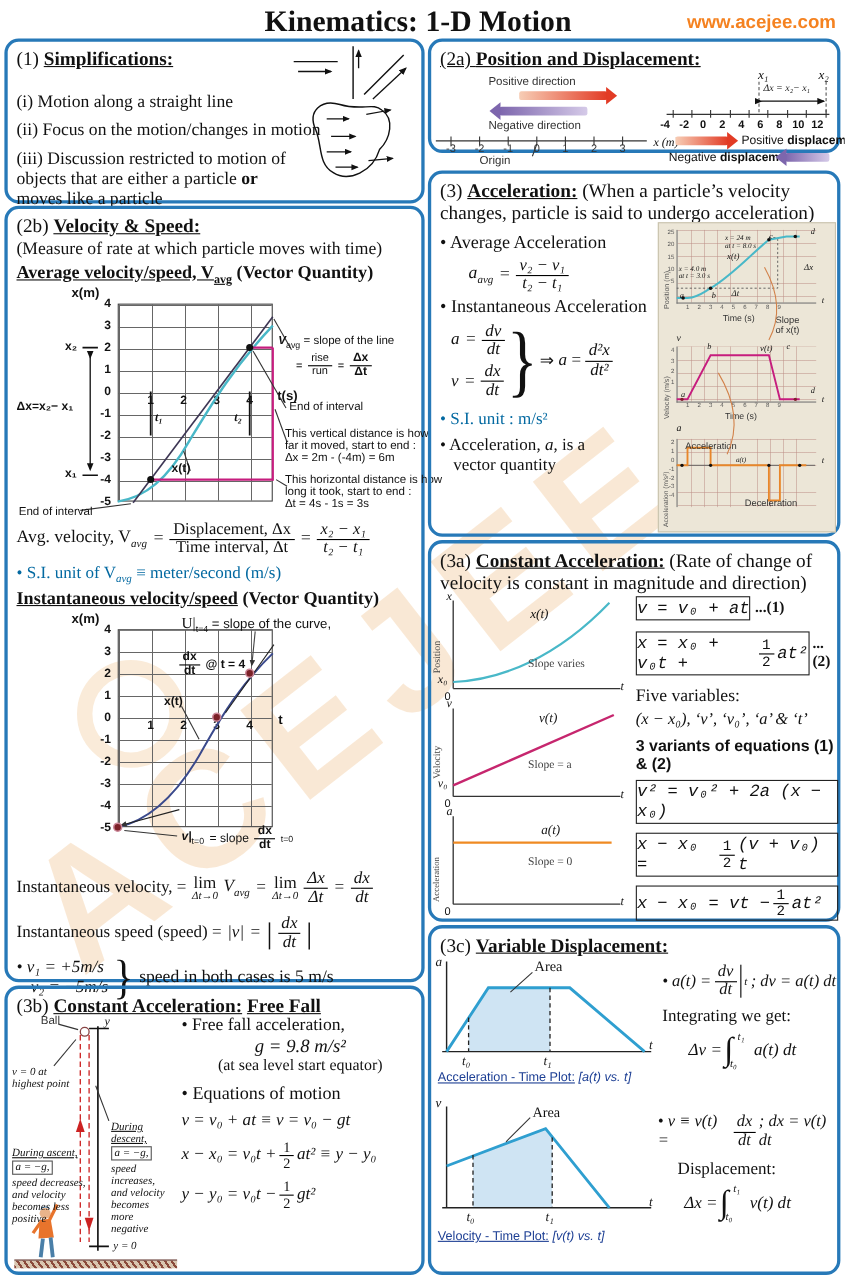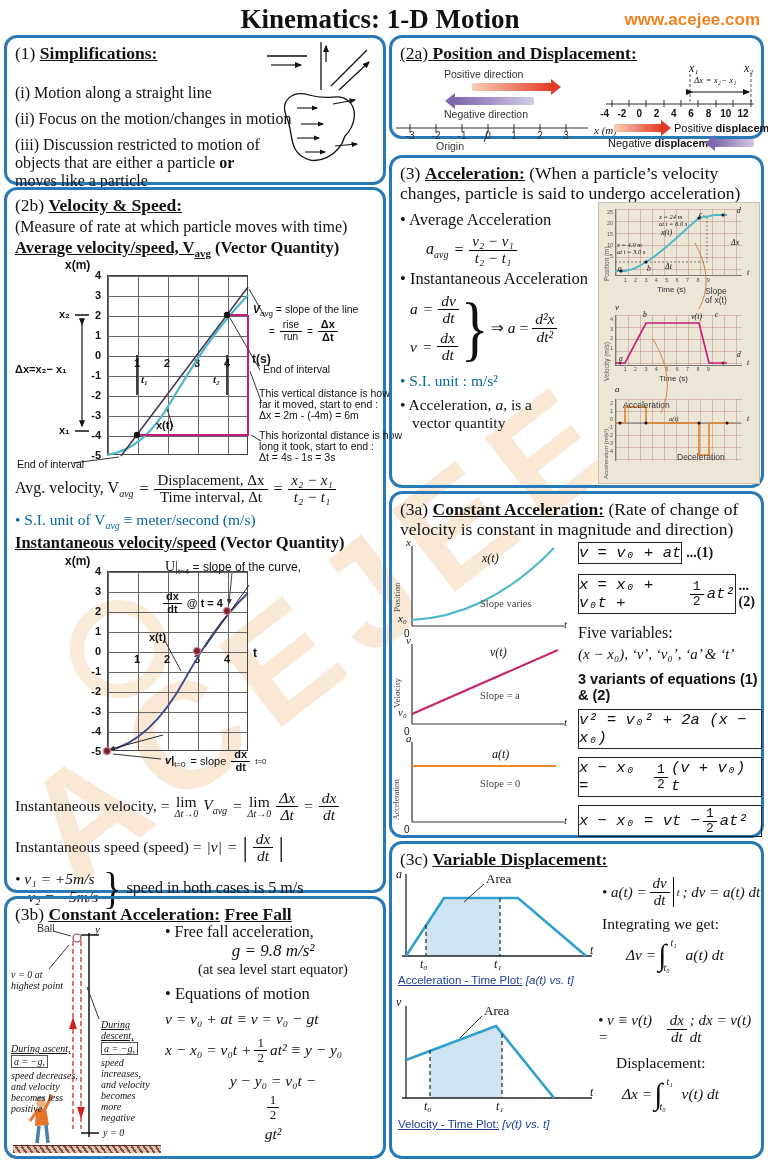--- a/index.html
+++ b/index.html
@@ -435,21 +435,21 @@
       <div style="font-size:16.5px;margin-top:6px;">• Equations of motion</div>
       <div class="m" style="font-size:15.5px;margin-top:6px;">v = v₀ + at  ≡  v = v₀ − gt</div>
       <div class="frow m" style="font-size:15.5px;margin-top:8px;gap:3px;">
         <span>x − x₀ = v₀t +</span>
         <span class="fr rm" style="font-size:13px;">
             <span class="n">1</span>
             <span class="d">2</span>
           </span>
         <span>at² ≡ y − y₀</span>
       </div>
-      <div class="frow m" style="font-size:15.5px;margin-top:8px;gap:3px;flex-direction:column;">
+      <div class="frow m" style="font-size:15.5px;margin-top:8px;gap:3px;">
         <span>y − y₀ = v₀t −</span>
         <span class="fr rm" style="font-size:13px;">
             <span class="n">1</span>
             <span class="d">2</span>
           </span>
         <span>gt²</span>
       </div>
     </div>
   </div>
 

